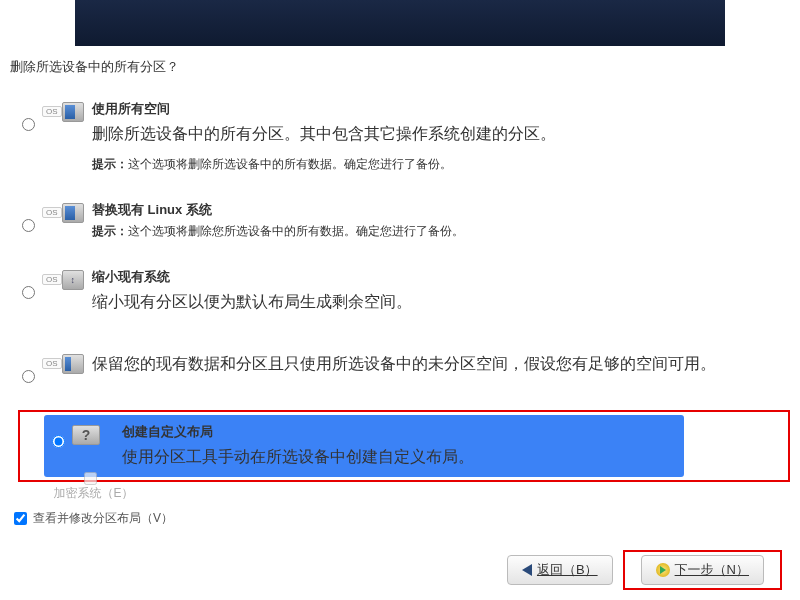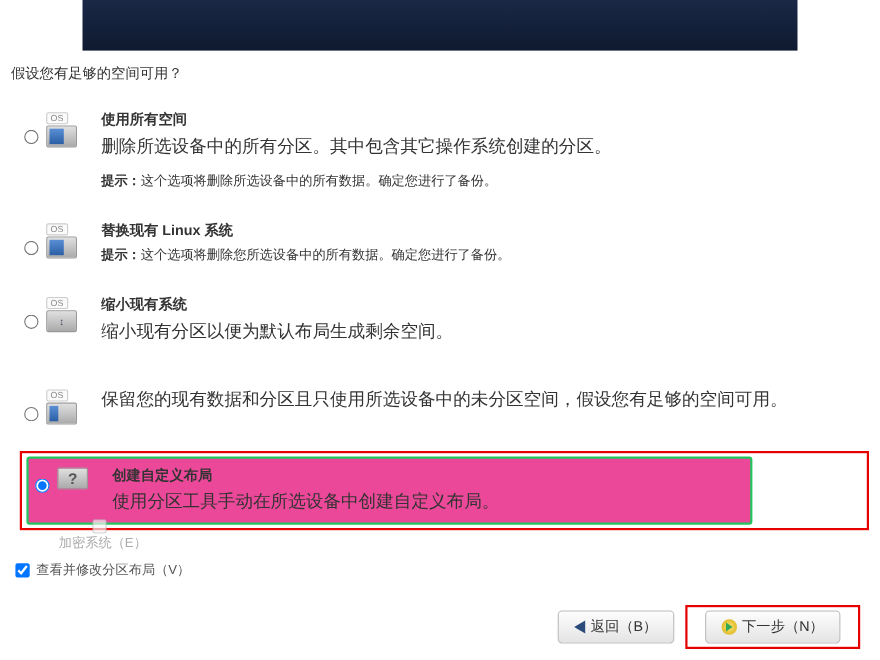--- a/index.html
+++ b/index.html
@@ -2,58 +2,58 @@
 <html><head>
   <meta charset="utf-8">
   <style>
     * { box-sizing: border-box; margin: 0; padding: 0; }
     body { font-family: "Microsoft YaHei", sans-serif; font-size: 12px; background: #fff; color: #333; width: 800px; height: 600px; overflow: hidden; }
     .header-bar { height: 46px; background: linear-gradient(to bottom, #1a2845, #0f1a30); margin: 0 75px; }
     .content { padding: 12px 10px 0 10px; }
     .question { font-size: 13px; margin-bottom: 20px; }
     .options { margin-left: 8px; }
     .option { display: flex; align-items: flex-start; margin-bottom: 20px; padding: 4px; }
-    .option.selected { border: 2px solid #22c55e; border-radius: 3px; background: #ec4899; padding: 6px; margin-right: 100px; }
+    .option.selected { border: 2px solid #3b82f6; border-radius: 3px; background: #3b82f6; padding: 6px; margin-left: 20px; margin-right: 100px; }
     .radio-cell { width: 20px; display: flex; align-items: flex-start; padding-top: 18px; }
     .option.selected .radio-cell { padding-top: 12px; }
-    .icon-cell { width: 42px; display: flex; flex-direction: column; align-items: flex-start; padding-top: 2px; }
+    .icon-cell { width: 42px; display: flex; flex-direction: row; align-items: center; padding-top: 2px; }
     .os-label { font-size: 8px; color: #888; border: 1px solid #ccc; padding: 0 3px; border-radius: 2px; margin-bottom: 1px; background: #fafafa; }
     .disk-icon { width: 28px; height: 20px; border: 1px solid #999; border-radius: 2px; background: linear-gradient(to bottom, #e0e0e0, #aaa); position: relative; }
     .disk-icon.blue::after { content: ''; position: absolute; left: 2px; top: 2px; width: 50%; height: 14px; background: linear-gradient(to bottom, #5a8fd6, #2a5fa6); }
     .disk-icon.blue-partial::after { content: ''; position: absolute; left: 2px; top: 2px; width: 30%; height: 14px; background: linear-gradient(to bottom, #5a8fd6, #2a5fa6); }
     .disk-icon.arrows::after { content: '↕'; position: absolute; left: 50%; top: 50%; transform: translate(-50%, -50%); font-size: 9px; color: #446; }
     .disk-icon.question::after { content: '?'; position: absolute; left: 50%; top: 50%; transform: translate(-50%, -50%); font-size: 14px; font-weight: bold; color: #555; }
     .text-cell { flex: 1; padding-left: 8px; }
     .opt-title { font-size: 13px; font-weight: bold; margin-bottom: 4px; }
     .opt-desc { font-size: 16px; color: #333; margin-bottom: 10px; line-height: 1.5; }
     .opt-tip { font-size: 12px; color: #333; }
     .opt-tip b { font-weight: bold; }
     .highlighted-option-wrapper { border: 2px solid #e60000; padding: 3px 4px; margin-bottom: 14px; }
     .highlighted-option-wrapper .option { margin-bottom: 0; }
     .checkboxes { position: absolute; bottom: 65px; left: 14px; }
     .cb-row { display: flex; align-items: center; margin-bottom: 8px; font-size: 12px; color: #555; }
     .cb-row.disabled { color: #aaa; flex-direction: column; }
     .cb-row input { margin-right: 6px; }
     .footer { position: absolute; bottom: 10px; right: 18px; display: flex; gap: 10px; align-items: center; }
-    .btn { display: inline-flex; align-items: center; padding: 5px 14px; border: 1px solid #bbb; border-radius: 4px; background: linear-gradient(to bottom, #fdfdfd, #e4e4e4); font-size: 13px; color: #333; cursor: pointer; }
+    .btn { display: inline-flex; align-items: center; padding: 5px 14px; border: 1px solid #bbb; border-radius: 4px; background: linear-gradient(to bottom, #fdfdfd, #e4e4e4); font-size: 13px; color: #333; cursor: pointer; text-decoration: underline; }
     .btn-icon { margin-right: 5px; display: inline-flex; }
     .arrow-left { width: 0; height: 0; border-top: 6px solid transparent; border-bottom: 6px solid transparent; border-right: 10px solid #2a4a7a; }
     .arrow-right-y { width: 14px; height: 14px; border-radius: 50%; background: radial-gradient(circle, #ffe680, #d4a800); position: relative; }
     .arrow-right-y::after { content: ''; position: absolute; left: 4px; top: 3px; width: 0; height: 0; border-top: 4px solid transparent; border-bottom: 4px solid transparent; border-left: 6px solid #3a5; }
     .next-wrap { border: 2px solid #e60000; padding: 3px 16px; }
     input[type="radio"] { width: 13px; height: 13px; }
     input[type="checkbox"] { width: 13px; height: 13px; }
   </style>
 </head>
 <body>
 
 <div class="header-bar"></div>
 
 <div class="content">
-  <div class="question">假设您有足够的空间可用？</div>
+  <div class="question">删除所选设备中的所有分区？</div>
 
   <div class="options">
 
     <div class="option">
       <div class="radio-cell">
           <input type="radio" name="inst" style="">
         </div>
       <div class="icon-cell">
         <div class="os-label">OS</div>
         <div class="disk-icon blue"></div>

